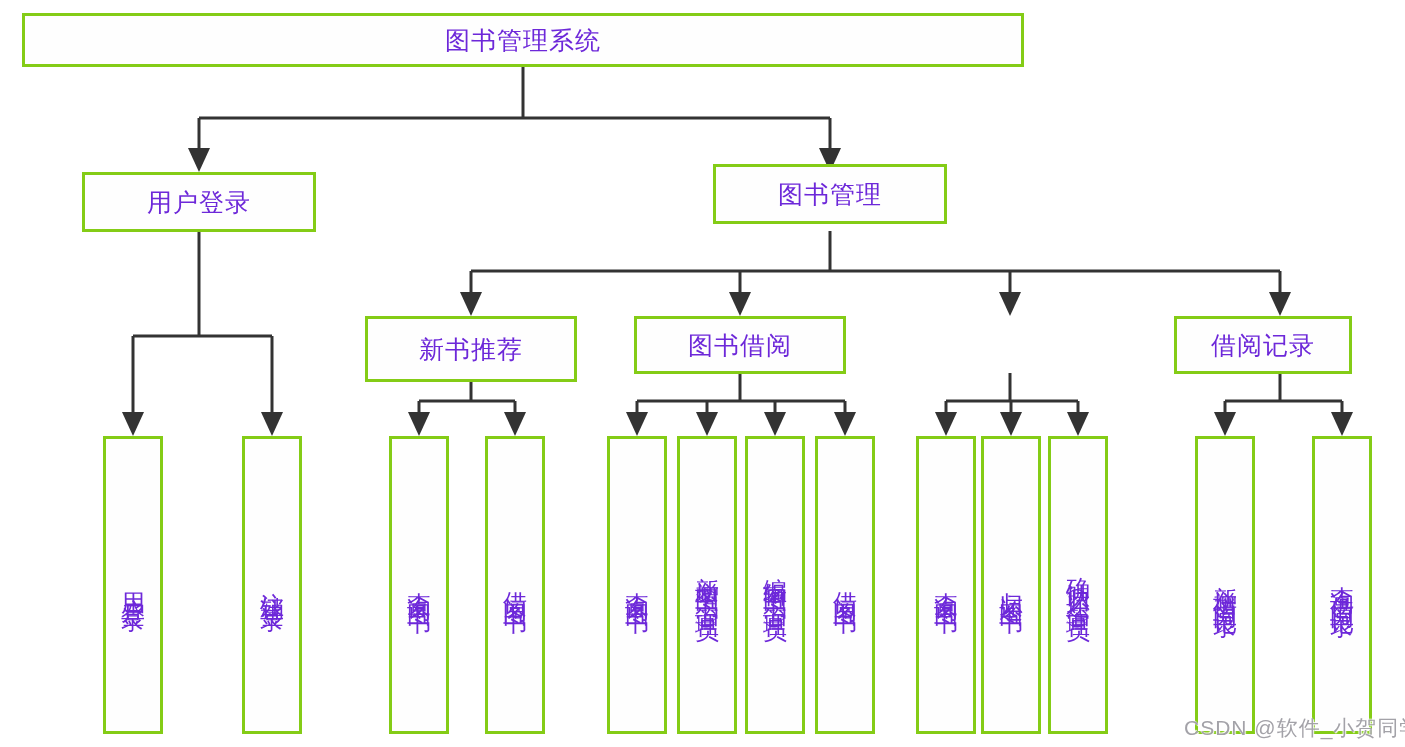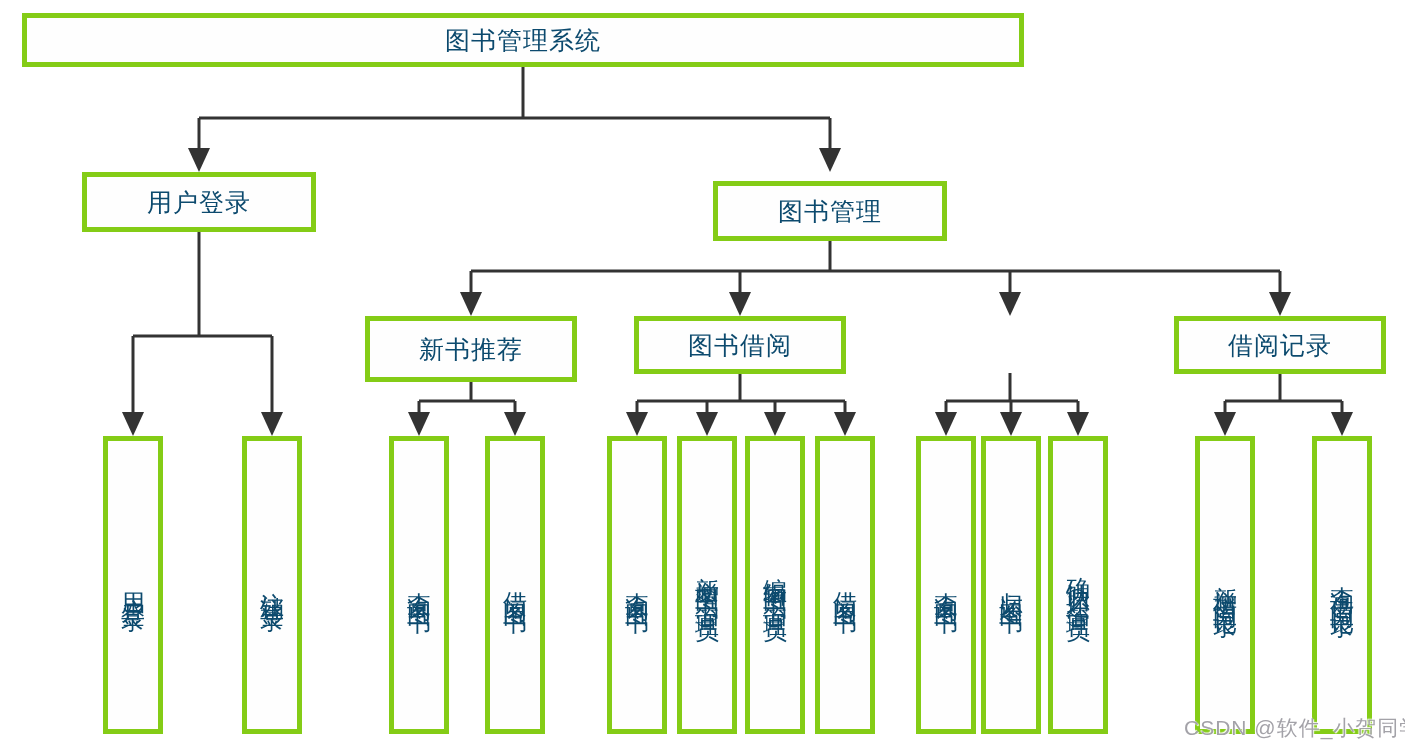--- a/index.html
+++ b/index.html
@@ -19,22 +19,22 @@
     position: absolute;
     left: 0;
     top: 0;
     width: 1405px;
     height: 747px;
   }
   .box {
     position: absolute;
     box-sizing: border-box;
     background: #fefefe;
-    border: 5px solid #84cc16;
-    color: #0c4a6e;
+    border: 3px solid #84cc16;
+    color: #6d28d9;
     display: flex;
     align-items: center;
     justify-content: center;
     font-size: 25px;
     letter-spacing: 1px;
     white-space: nowrap;
   }
   .leaf {
     writing-mode: vertical-rl;
     text-orientation: mixed;
@@ -122,25 +122,25 @@
       <polygon points="1000,412 1022,412 1011,436"></polygon>
       <polygon points="1067,412 1089,412 1078,436"></polygon>
       <polygon points="1214,412 1236,412 1225,436"></polygon>
       <polygon points="1331,412 1353,412 1342,436"></polygon>
     </g>
   </svg>
 
   <div class="box" style="left:22px;top:13px;width:1002px;height:54px">图书管理系统</div>
 
   <div class="box" style="left:82px;top:172px;width:234px;height:60px">用户登录</div>
-  <div class="box" style="left:713px;top:181px;width:234px;height:60px">图书管理</div>
+  <div class="box" style="left:713px;top:164px;width:234px;height:60px">图书管理</div>
 
   <div class="box" style="left:365px;top:316px;width:212px;height:66px">新书推荐</div>
   <div class="box" style="left:634px;top:316px;width:212px;height:58px">图书借阅</div>
-  <div class="box" style="left:1174px;top:316px;width:212px;height:58px">借阅记录</div>
+  <div class="box" style="left:1174px;top:316px;width:178px;height:58px">借阅记录</div>
 
   <div class="box leaf" style="left:103px;top:436px;width:60px;height:298px">用户登录</div>
   <div class="box leaf" style="left:242px;top:436px;width:60px;height:298px">注销登录</div>
 
   <div class="box leaf" style="left:389px;top:436px;width:60px;height:298px">查询图书</div>
   <div class="box leaf" style="left:485px;top:436px;width:60px;height:298px">借阅图书</div>
 
   <div class="box leaf" style="left:607px;top:436px;width:60px;height:298px">查询图书</div>
   <div class="box leaf" style="left:677px;top:436px;width:60px;height:298px">新增图书（管理员）</div>
   <div class="box leaf" style="left:745px;top:436px;width:60px;height:298px">编辑图书（管理员）</div>

